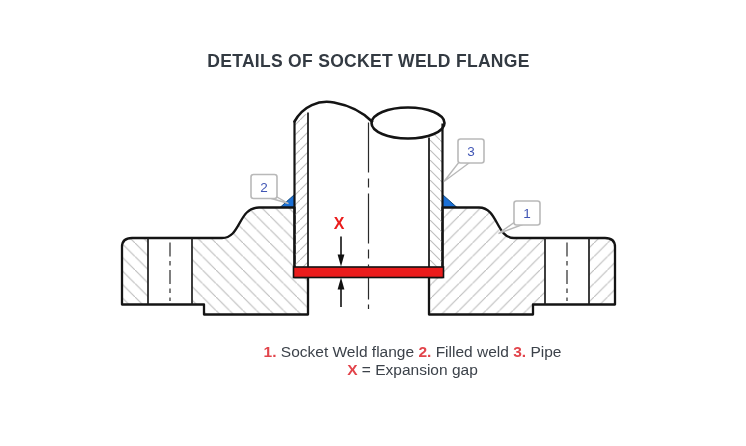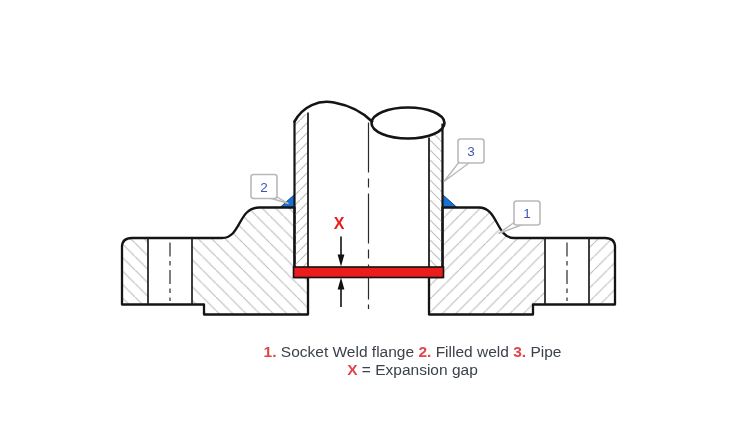--- a/index.html
+++ b/index.html
@@ -21,20 +21,21 @@
   .dimline{stroke:#111111;stroke-width:1.6;}
   .dimhead{fill:#111111;}
   .callnum{font-family:"Liberation Sans",sans-serif;font-size:13.5px;text-anchor:middle;}
   .xlabel{font-family:"Liberation Sans",sans-serif;font-size:16px;font-weight:700;text-anchor:middle;}
 </style>
 </head>
 <body>
 
 <div class="page">
 
+  <div class="title">DETAILS OF SOCKET WELD FLANGE</div>
 
   <svg width="746" height="446" viewBox="0 0 746 446">
     <defs>
       <pattern id="hatchL" width="13.5" height="13.5" patternUnits="userSpaceOnUse">
         <path d="M 0 0 L 13.5 13.5" stroke="#bdbdbd" stroke-width="1.15"></path>
       </pattern>
       <pattern id="hatchR" width="13.5" height="13.5" patternUnits="userSpaceOnUse">
         <path d="M 0 13.5 L 13.5 0" stroke="#bdbdbd" stroke-width="1.15"></path>
       </pattern>
       <pattern id="hatchRp" width="10" height="10" patternUnits="userSpaceOnUse">

